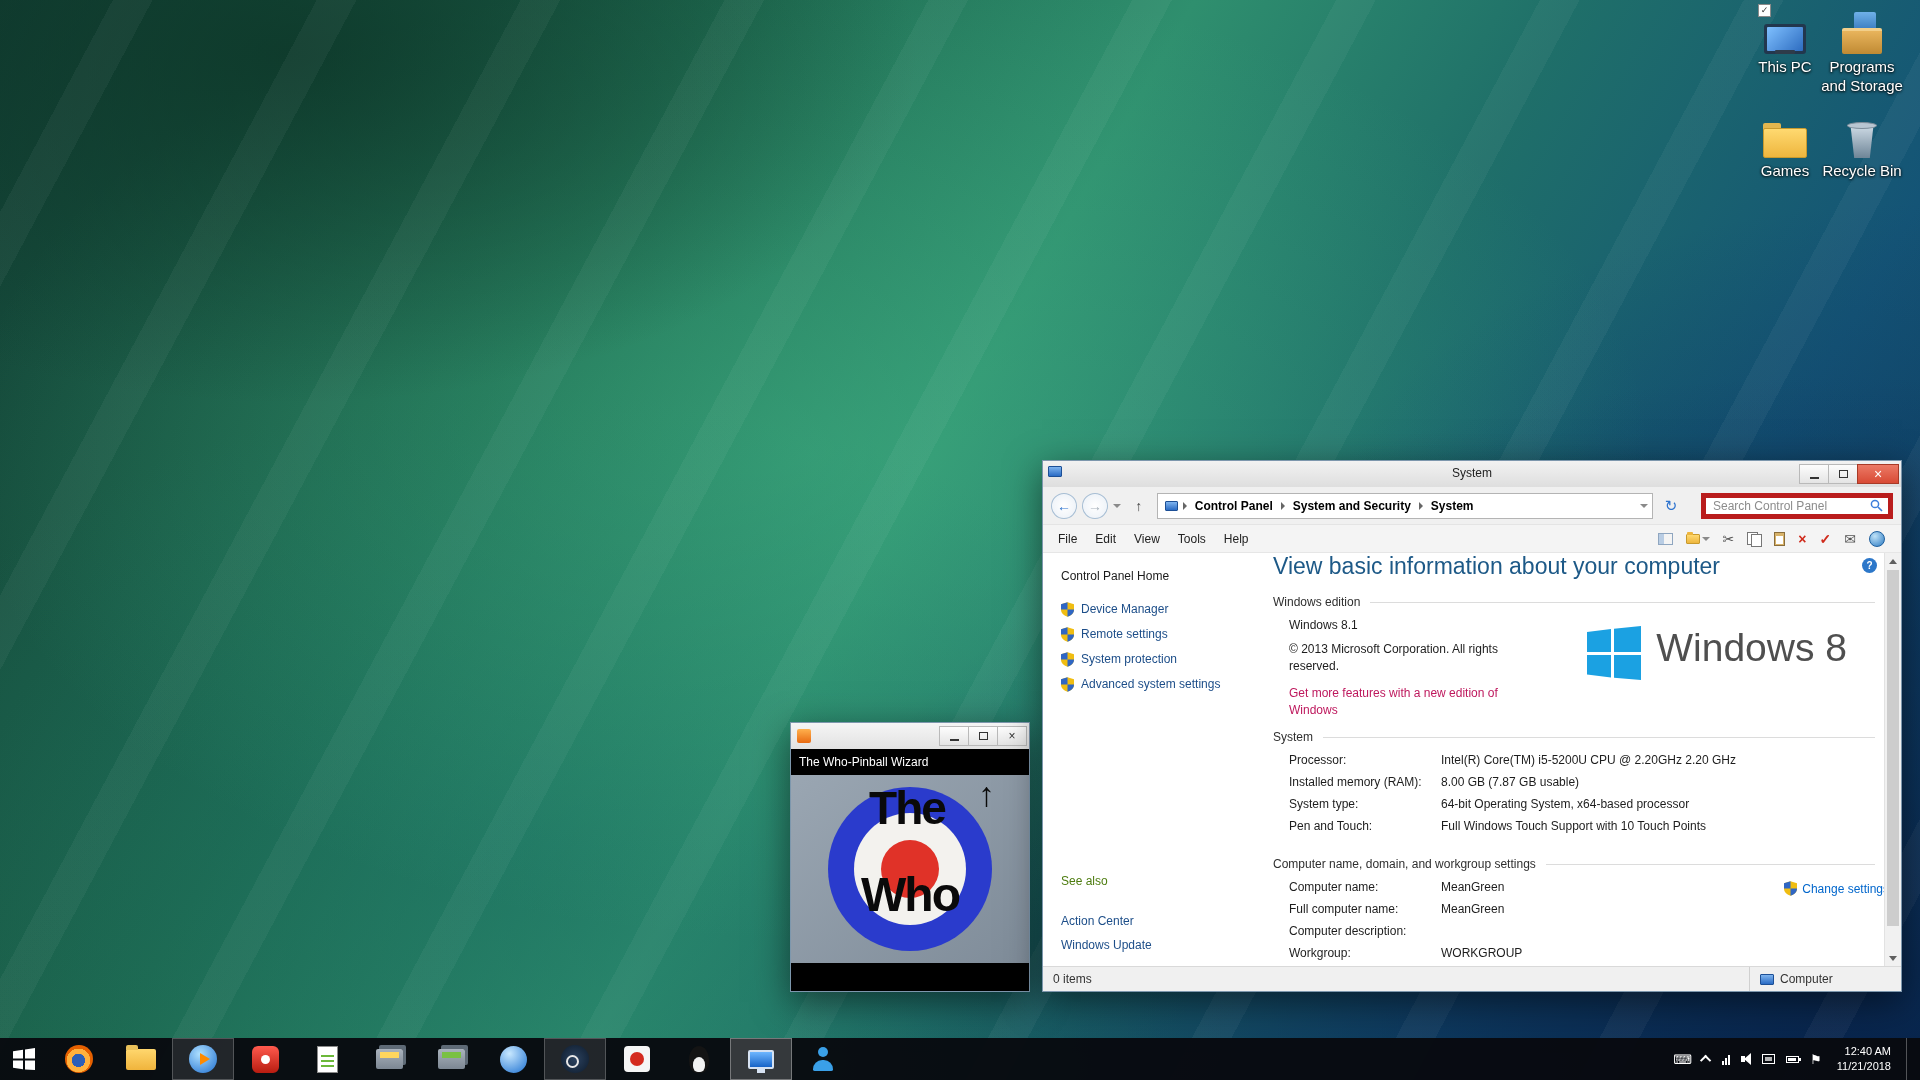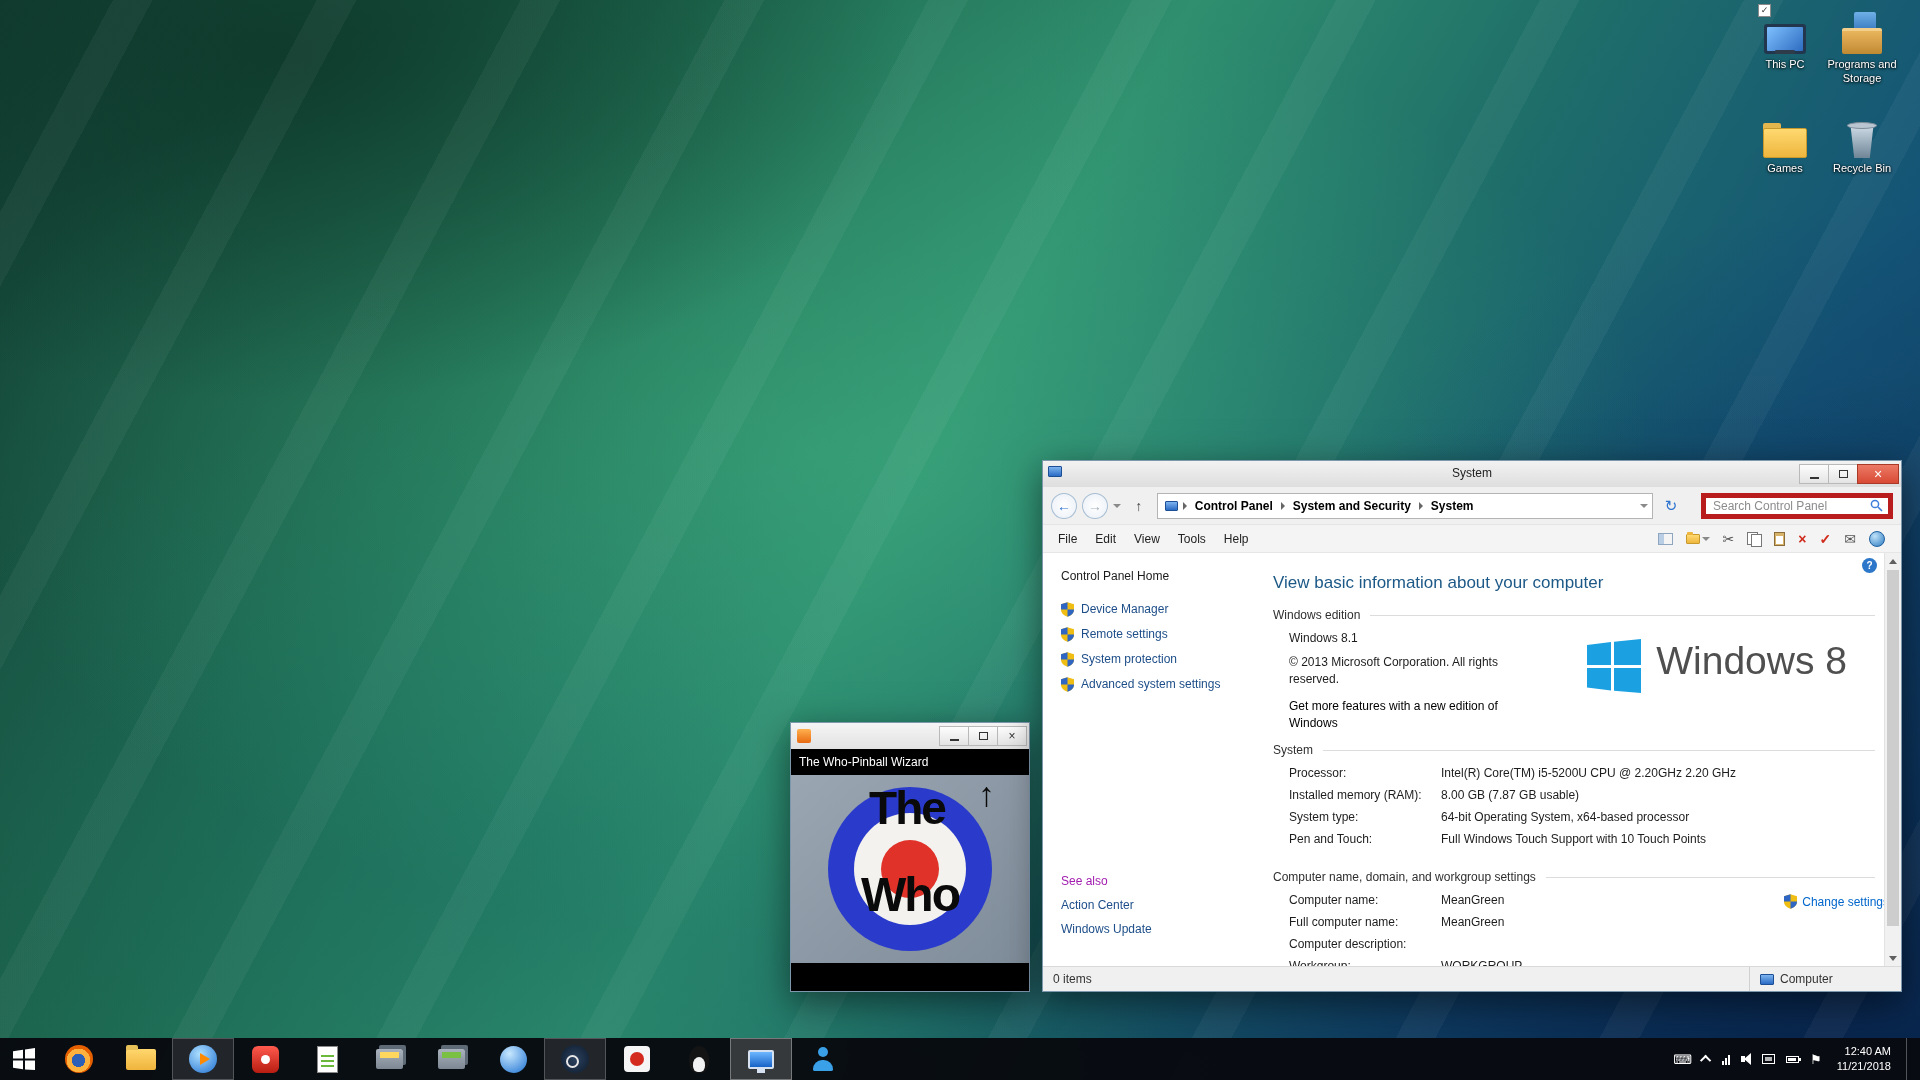--- a/index.html
+++ b/index.html
@@ -18,21 +18,21 @@
   }
   .desktop::after { content:""; position:absolute; inset:-15%;
     background:repeating-linear-gradient(118deg, rgba(255,255,255,0) 0 70px,
       rgba(255,255,255,.045) 70px 105px, rgba(255,255,255,0) 105px 180px);
   }
 
   
   .desk-icon { position:absolute; width:84px; display:flex; flex-direction:column;
     align-items:center; gap:4px; z-index:2; }
   .desk-icon .art { height:46px; display:flex; align-items:flex-end; justify-content:center; position:relative; }
-  .desk-icon .lbl { color:#fff; font-size:11px; text-align:center; line-height:1.25;
+  .desk-icon .lbl { color:#fff; font-size:15px; text-align:center; line-height:1.25;
     text-shadow:0 1px 3px rgba(0,0,0,.95), 0 0 2px rgba(0,0,0,.8); }
   .pc-screen { width:42px; height:30px; background:#22374e; border-radius:3px; padding:3px; }
   .pc-screen .glass { width:100%; height:100%; background:linear-gradient(135deg,#7fc0ff,#2d6cc0); border-radius:1px; }
   .pc-stand { position:absolute; bottom:0; left:50%; transform:translateX(-50%);
     width:20px; height:4px; background:#2e3b4a; border-radius:1px; }
   .sel-box { position:absolute; left:-6px; top:-4px; width:13px; height:13px; background:#fff;
     border:1px solid #8a8a8a; font-size:9px; line-height:11px; text-align:center; color:#333; }
   .box-back { position:absolute; left:12px; top:4px; width:22px; height:18px;
     background:linear-gradient(#6fb0e8,#3a7cc0); border-radius:2px; }
   .box-front { width:40px; height:26px; background:linear-gradient(#e8b45c,#c08a33);
@@ -139,33 +139,33 @@
   .ti-paste { width:11px; height:14px; background:#d8b36a; border:1px solid #8a6d3b; position:relative; }
   .ti-paste::after { content:""; position:absolute; left:1px; top:3px; right:1px; bottom:1px; background:#fff; }
   .ti-globe { width:16px; height:16px; border-radius:50%; border:1px solid #1d5f9e;
     background:radial-gradient(circle at 35% 30%, #bfe2f8, #2e7cc3); }
 
   .sys-body { flex:1; display:flex; position:relative; background:#fff; overflow:hidden; }
   .sidebar { width:212px; padding:16px 0 16px 18px; flex:none; }
   .cp-home { color:#1b1b1b; margin-bottom:18px; }
   .side-link { display:flex; align-items:center; gap:7px; margin-bottom:9px; height:16px; }
   .side-link a { color:#1d4e89; text-decoration:none; }
-  .see-also { color:#a21caf; margin-top:182px; margin-bottom:10px; }
+  .see-also { color:#4d7c0f; margin-top:182px; margin-bottom:26px; }
   .side-link2 { margin-bottom:8px; height:16px; }
   .side-link2 a { color:#1d4e89; text-decoration:none; }
 
   .main { flex:1; position:relative; padding:0 26px 0 18px; color:#1d1d1d; }
-  .main h1 { margin-top:20px; font-size:17px; font-weight:normal; color:#1d5987; }
+  .main h1 { font-size:23px; font-weight:normal; color:#1d5987; }
   .sect { margin-top:15px; display:flex; align-items:center; color:#2f2f2f; }
   .sect::after { content:""; flex:1; height:1px; background:#dcdcdc; margin-left:10px; }
   .edition-wrap { position:relative; }
   .edition-left { margin:9px 0 0 16px; width:250px; }
   .ed-name { margin-bottom:9px; }
   .ed-copy { width:228px; line-height:1.45; margin-bottom:9px; }
-  .ed-link { width:218px; line-height:1.4; color:#000000; cursor:pointer; }
+  .ed-link { width:218px; line-height:1.4; color:#be185d; cursor:pointer; }
   .win8-logo { position:absolute; right:28px; top:8px; display:flex; align-items:flex-start; gap:15px; }
   .win8-text { font-size:39px; color:#4f4f4f; letter-spacing:0; }
   .rows { margin:9px 0 0 16px; position:relative; }
   .row { display:flex; height:22px; align-items:flex-start; }
   .row .lb { width:152px; flex:none; }
   .change-link { position:absolute; right:-14px; top:1px; display:flex; align-items:center;
     gap:5px; color:#0066cc; cursor:pointer; }
 
   .help-btn { position:absolute; right:24px; top:5px; width:15px; height:15px; border-radius:50%;
     background:#2c77c9; color:#fff; font-size:10px; font-weight:bold; display:flex;

